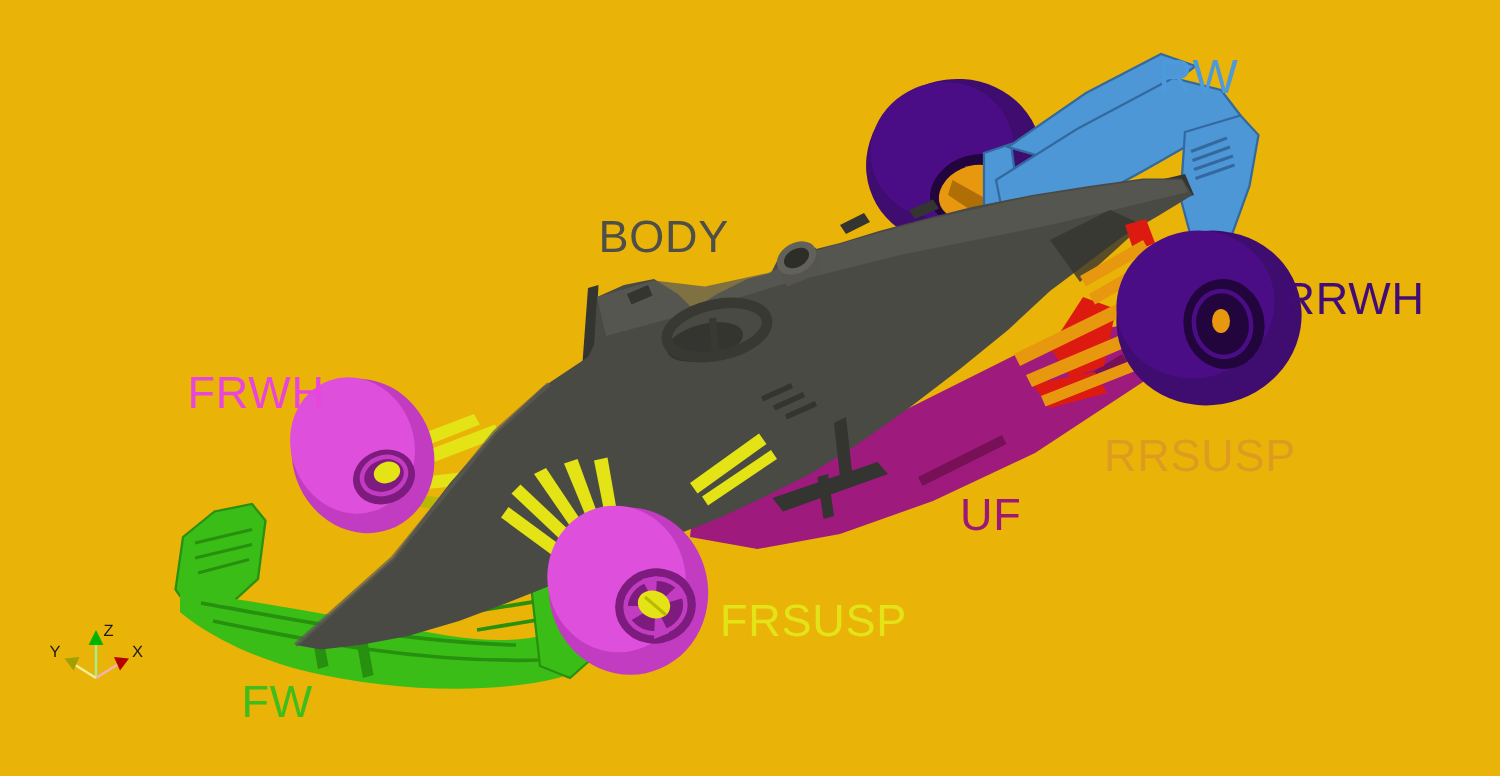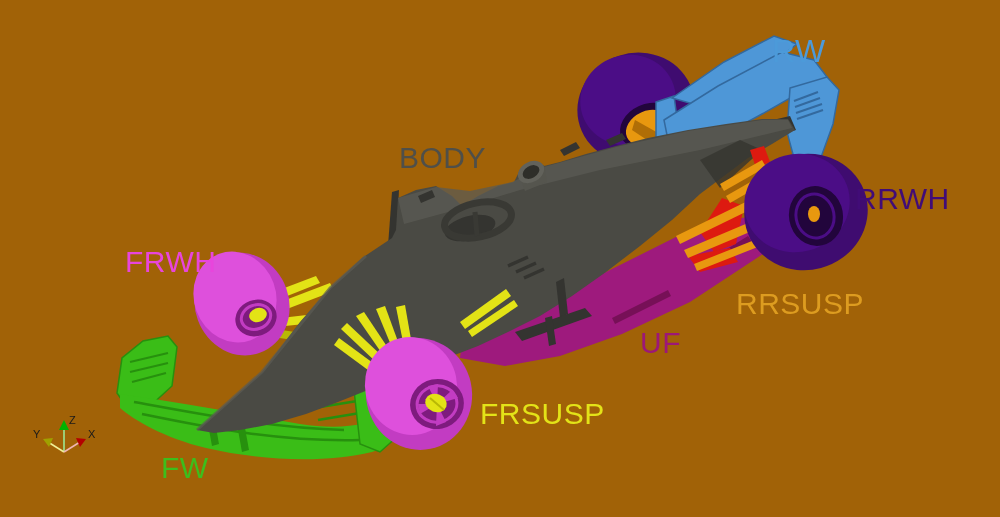--- a/index.html
+++ b/index.html
@@ -1,16 +1,16 @@
 <!DOCTYPE html>
 <html style="--c-body: #4A4A44; --c-body_dark: #343430; --c-body_light: #5B5B54; --c-rw: #4E97D7; --c-rw_dark: #33699E; --c-fw: #3ABD17; --c-fw_dark: #27900E; --c-frwh: #C23CC2; --c-frwh_light: #DE50DC; --c-frwh_deep: #7E1B7E; --c-rrwh: #3F0C70; --c-rrwh_mid: #4B0D86; --c-rrwh_deep: #22053C; --c-uf: #9E1A7D; --c-uf_dark: #771057; --c-susp_f: #E3E316; --c-susp_f_dark: #B8B805; --c-susp_r: #E8980F; --c-red: #DD1A10;"><head>
 <meta charset="utf-8">
 <style>
   html,body{margin:0;padding:0;background:#fff;}
-  .viewport{position:relative;width:1000px;height:517px;background:#a16207;overflow:hidden;
+  .viewport{position:relative;width:1000px;height:517px;background:#eab308;overflow:hidden;
     font-family:"Liberation Sans",sans-serif;}
   svg{display:block;}
   .part-label{font-family:"Liberation Sans",sans-serif;font-size:30px;letter-spacing:0.5px;}
   .part-label.big{font-size:32px;}
   .triad-label{font-family:"Liberation Sans",sans-serif;font-size:11px;fill:#1a1a1a;}
 </style>
 </head>
 <body>
 
 <div class="viewport">

